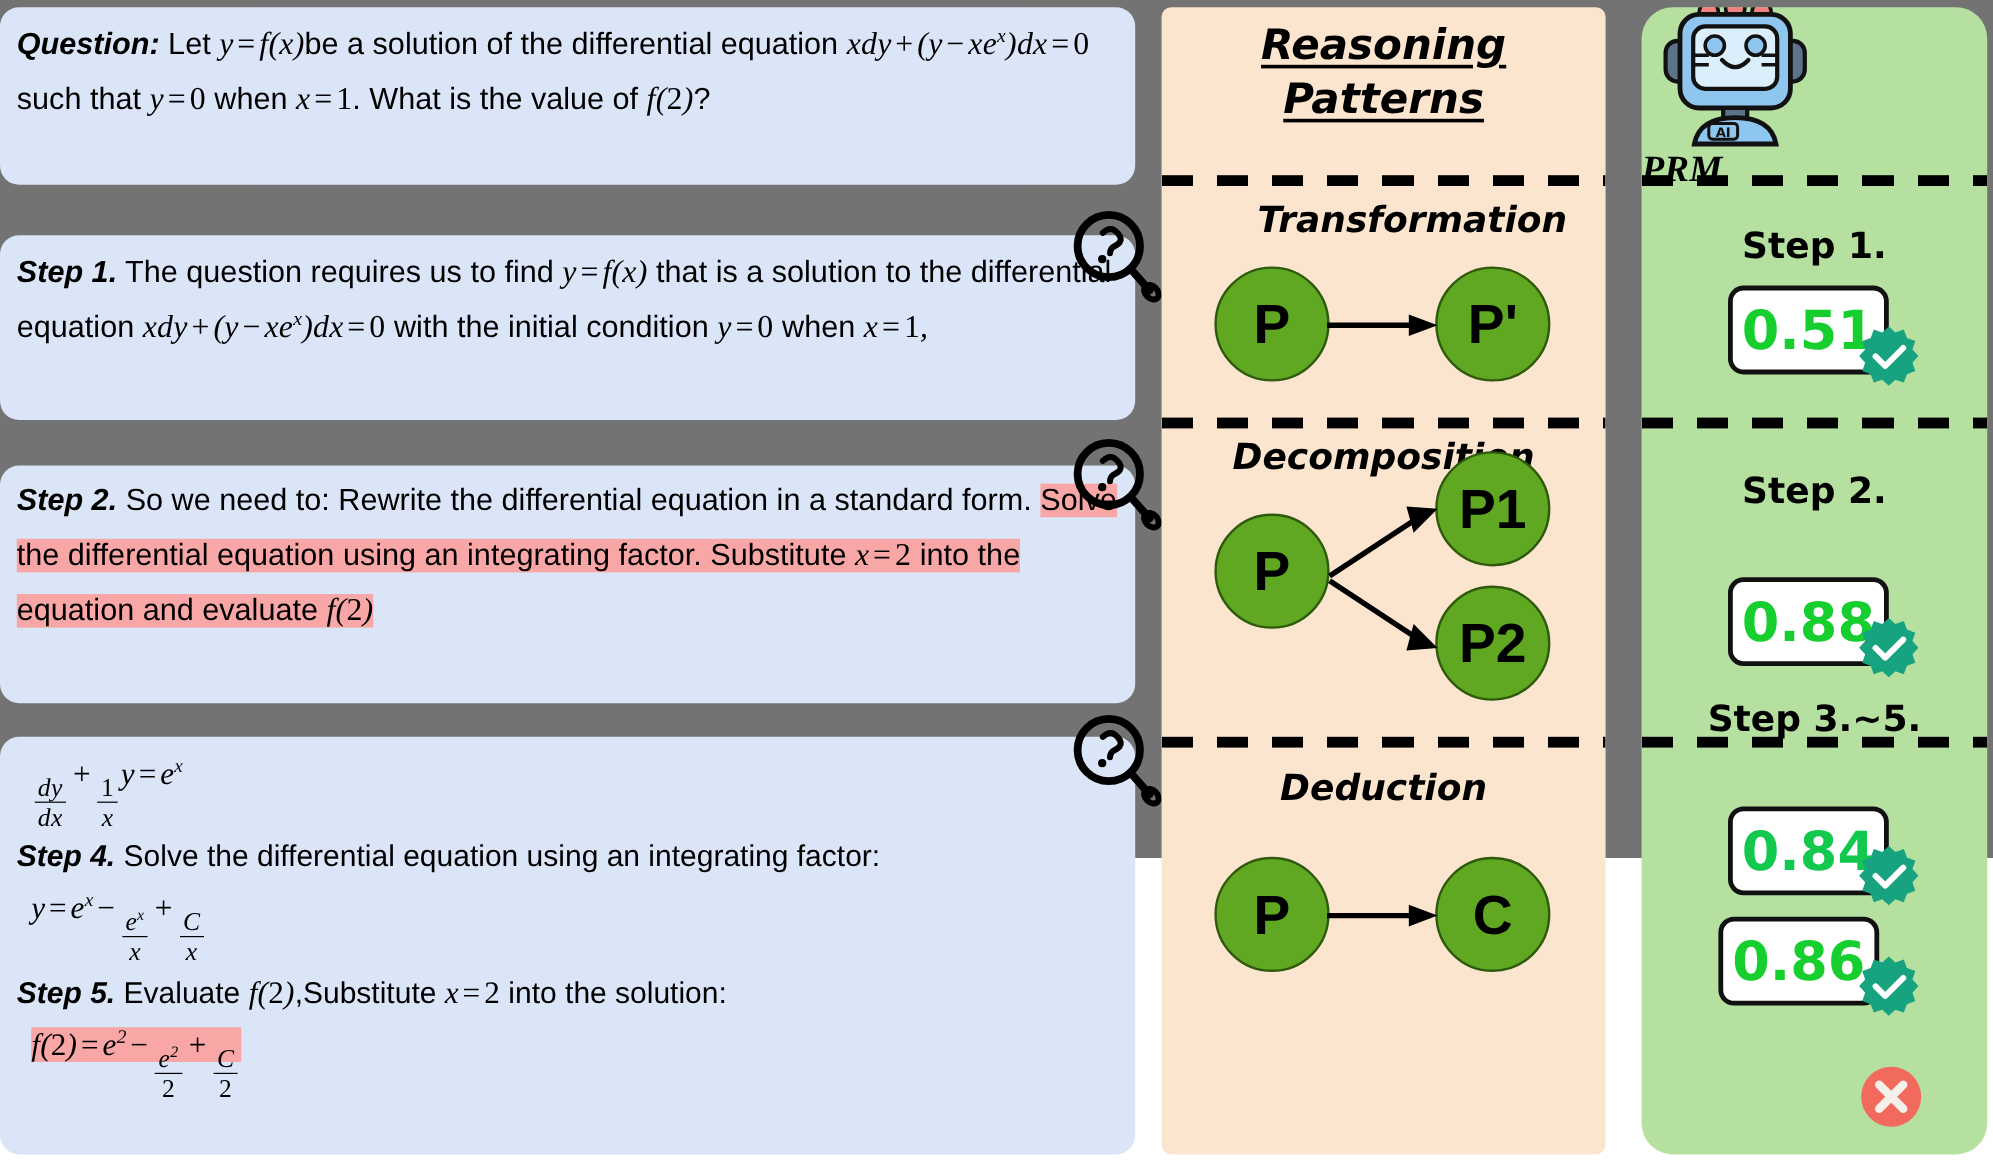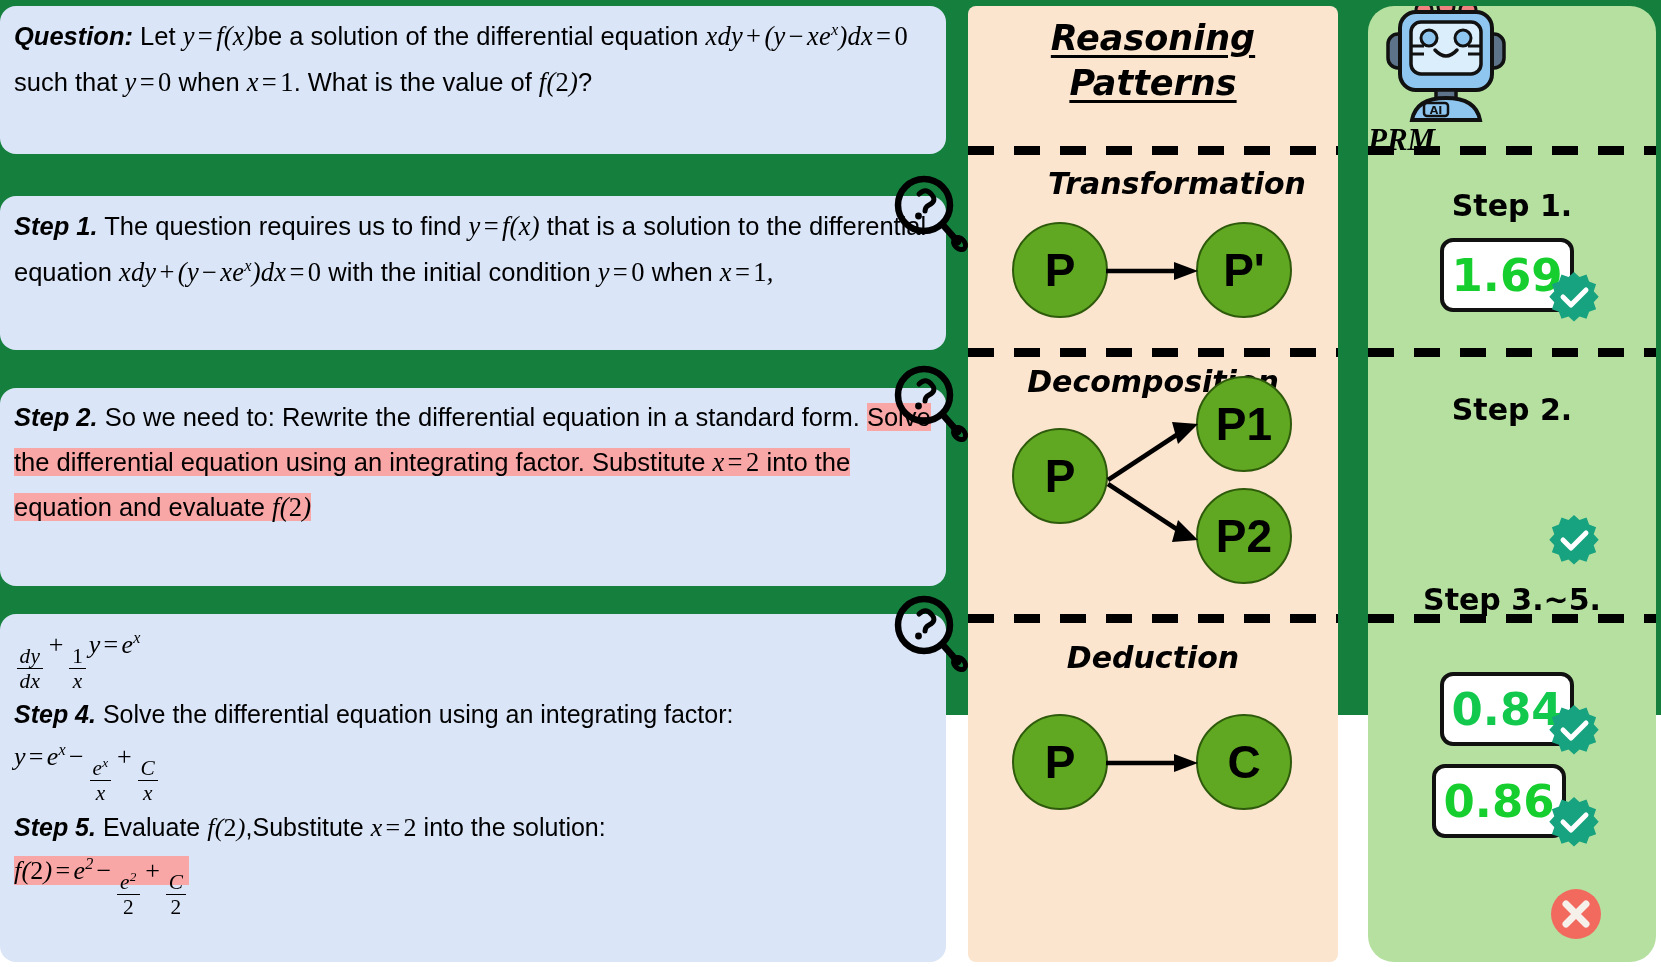--- a/index.html
+++ b/index.html
@@ -10,21 +10,21 @@
   body {
     width: 1661px;
     height: 967px;
     font-family: "Liberation Sans", sans-serif;
     overflow: hidden;
   }
   .canvas {
     position: relative;
     width: 1661px;
     height: 715px;
-    background: #15803d;
+    background: #737373;
   }
 
   
   .chain {
     position: absolute;
     left: 0px;
     top: 0px;
     width: 948px;
     height: 967px;
   }
@@ -78,21 +78,21 @@
   .frac .de { padding: 1px 3px 0 3px; }
 
   .hl { background: #f9a6a6; }
   .hl-block {
     background: #f9a6a6;
     display: inline;
     box-decoration-break: clone;
     -webkit-box-decoration-break: clone;
   }
 
-  .eqline { display: block; margin: 2px 0 2px 0; }
+  .eqline { display: block; margin: 2px 0 2px 12px; }
 
   
   .magnifier {
     position: absolute;
     width: 86px;
     height: 86px;
     pointer-events: none;
   }
   .mag-1 { left: 888px; top: 172px; }
   .mag-2 { left: 888px; top: 362px; }
@@ -399,28 +399,29 @@
 
         <path d="M44 116 q4 -22 34 -22 q30 0 34 22 z" fill="#8ec6ef" stroke="#111" stroke-width="4"></path>
         <rect x="56" y="99" width="24" height="13" rx="3" fill="#8ec6ef" stroke="#111" stroke-width="2.5"></rect>
         <text x="68" y="110" font-family="DejaVu Sans, sans-serif" font-size="11" font-weight="bold" fill="#111" text-anchor="middle">AI</text>
       </svg>
       <div class="prm-label">PRM</div>
     </div>
 
     <div class="prm-dash prm-dash-1"></div>
     <div class="step-label slabel-1">Step 1.</div>
-    <div class="score-box score-good" style="left:72px; top:232px;">1.69</div>
+    <div class="score-box score-good" style="left:72px; top:232px;">0.51</div>
     <svg class="badge" style="left:180px; top:265px;" viewBox="0 0 52 52">
       <path d="M26 1 l5.5 5 l7-2.4 l2.6 7 l7 2.6 l-2.4 7 l5 5.5 l-5 5.5 l2.4 7 l-7 2.6 l-2.6 7 l-7 -2.4 l-5.5 5 l-5.5 -5 l-7 2.4 l-2.6 -7 l-7 -2.6 l2.4 -7 l-5 -5.5 l5 -5.5 l-2.4 -7 l7 -2.6 l2.6 -7 l7 2.4 z" fill="#17a37f"></path>
       <path d="M15 26 l8 8 l15 -15" fill="none" stroke="#ffffff" stroke-width="5" stroke-linecap="round" stroke-linejoin="round"></path>
     </svg>
 
     <div class="prm-dash prm-dash-2"></div>
     <div class="step-label slabel-2">Step 2.</div>
+    <div class="score-box score-good" style="left:72px; top:475px;">0.88</div>
     <svg class="badge" style="left:180px; top:508px;" viewBox="0 0 52 52">
       <path d="M26 1 l5.5 5 l7-2.4 l2.6 7 l7 2.6 l-2.4 7 l5 5.5 l-5 5.5 l2.4 7 l-7 2.6 l-2.6 7 l-7 -2.4 l-5.5 5 l-5.5 -5 l-7 2.4 l-2.6 -7 l-7 -2.6 l2.4 -7 l-5 -5.5 l5 -5.5 l-2.4 -7 l7 -2.6 l2.6 -7 l7 2.4 z" fill="#17a37f"></path>
       <path d="M15 26 l8 8 l15 -15" fill="none" stroke="#ffffff" stroke-width="5" stroke-linecap="round" stroke-linejoin="round"></path>
     </svg>
 
     <div class="prm-dash prm-dash-3"></div>
     <div class="step-label slabel-3">Step 3.~5.</div>
 
     <div class="score-box score-good2" style="left:72px; top:666px;">0.84</div>
     <svg class="badge" style="left:180px; top:698px;" viewBox="0 0 52 52">

